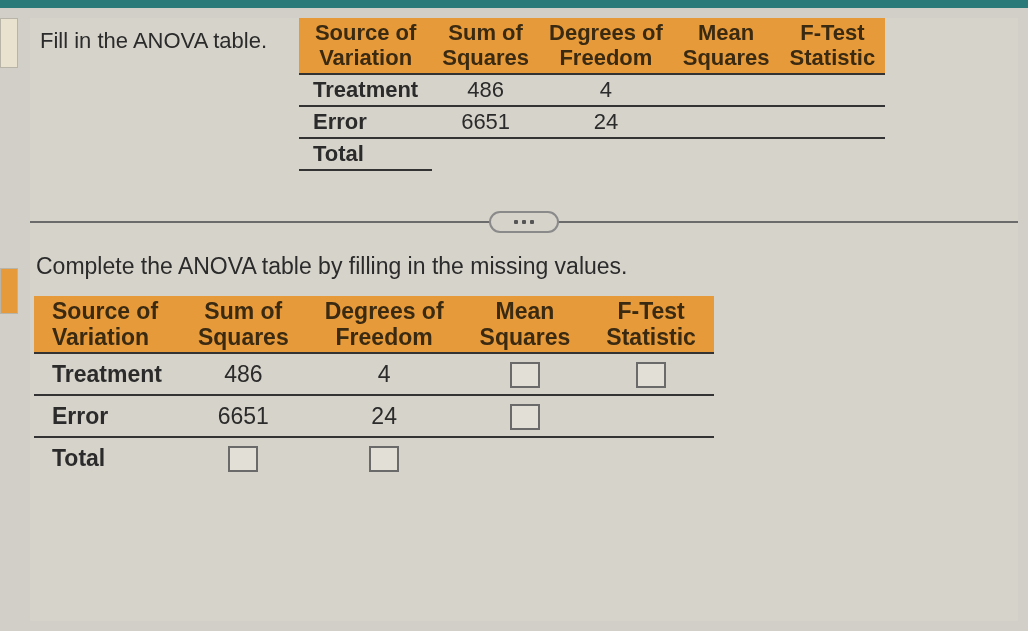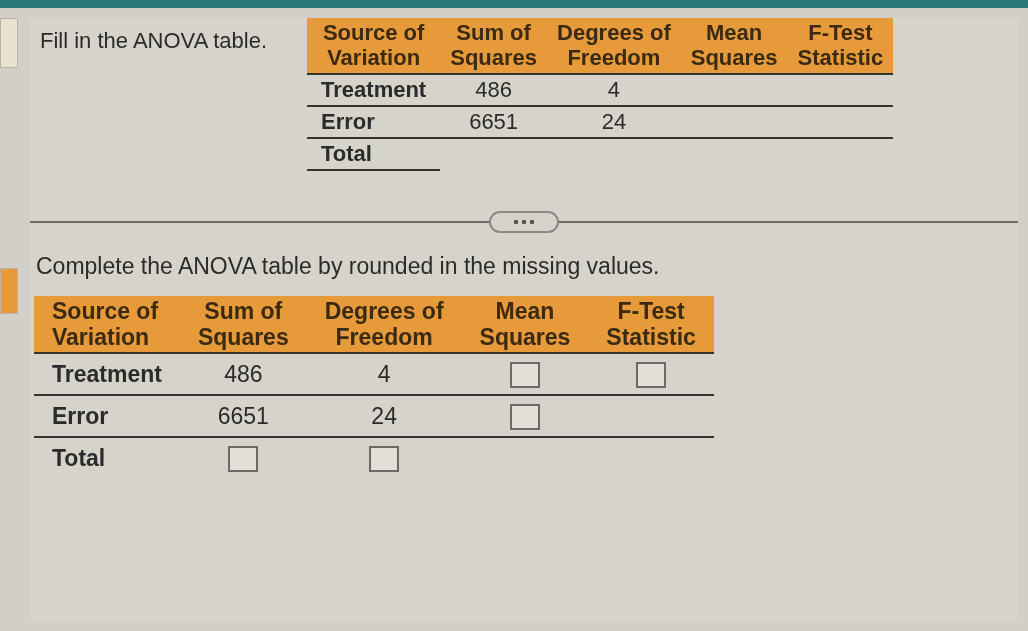--- a/index.html
+++ b/index.html
@@ -19,21 +19,21 @@
   }
   .paper {
     background: #d6d3cb;
     width: 100%;
     height: 100%;
     position: relative;
   }
   .top-row {
     display: flex;
     align-items: flex-start;
-    gap: 40px;
+    gap: 32px;
   }
   .prompt {
     font-size: 22px;
     padding-top: 10px;
     padding-left: 10px;
     white-space: nowrap;
   }
   .sidebar-marker {
     position: absolute;
     left: -30px; top: 0;
@@ -187,21 +187,21 @@
     </div>
 
     <div class="divider">
       <div class="pill">
         <span></span>
           <span></span>
           <span></span>
       </div>
     </div>
 
-    <div class="instr">Complete the ANOVA table by rounded in the missing values.</div>
+    <div class="instr">Complete the ANOVA table by filling in the missing values.</div>
 
     <table class="anova-fill">
       <tbody>
           <tr>
         <th class="left">
           <span>Source of</span><br><span>Variation</span>
         </th>
         <th>
           <span>Sum of</span><br><span>Squares</span>
         </th>

